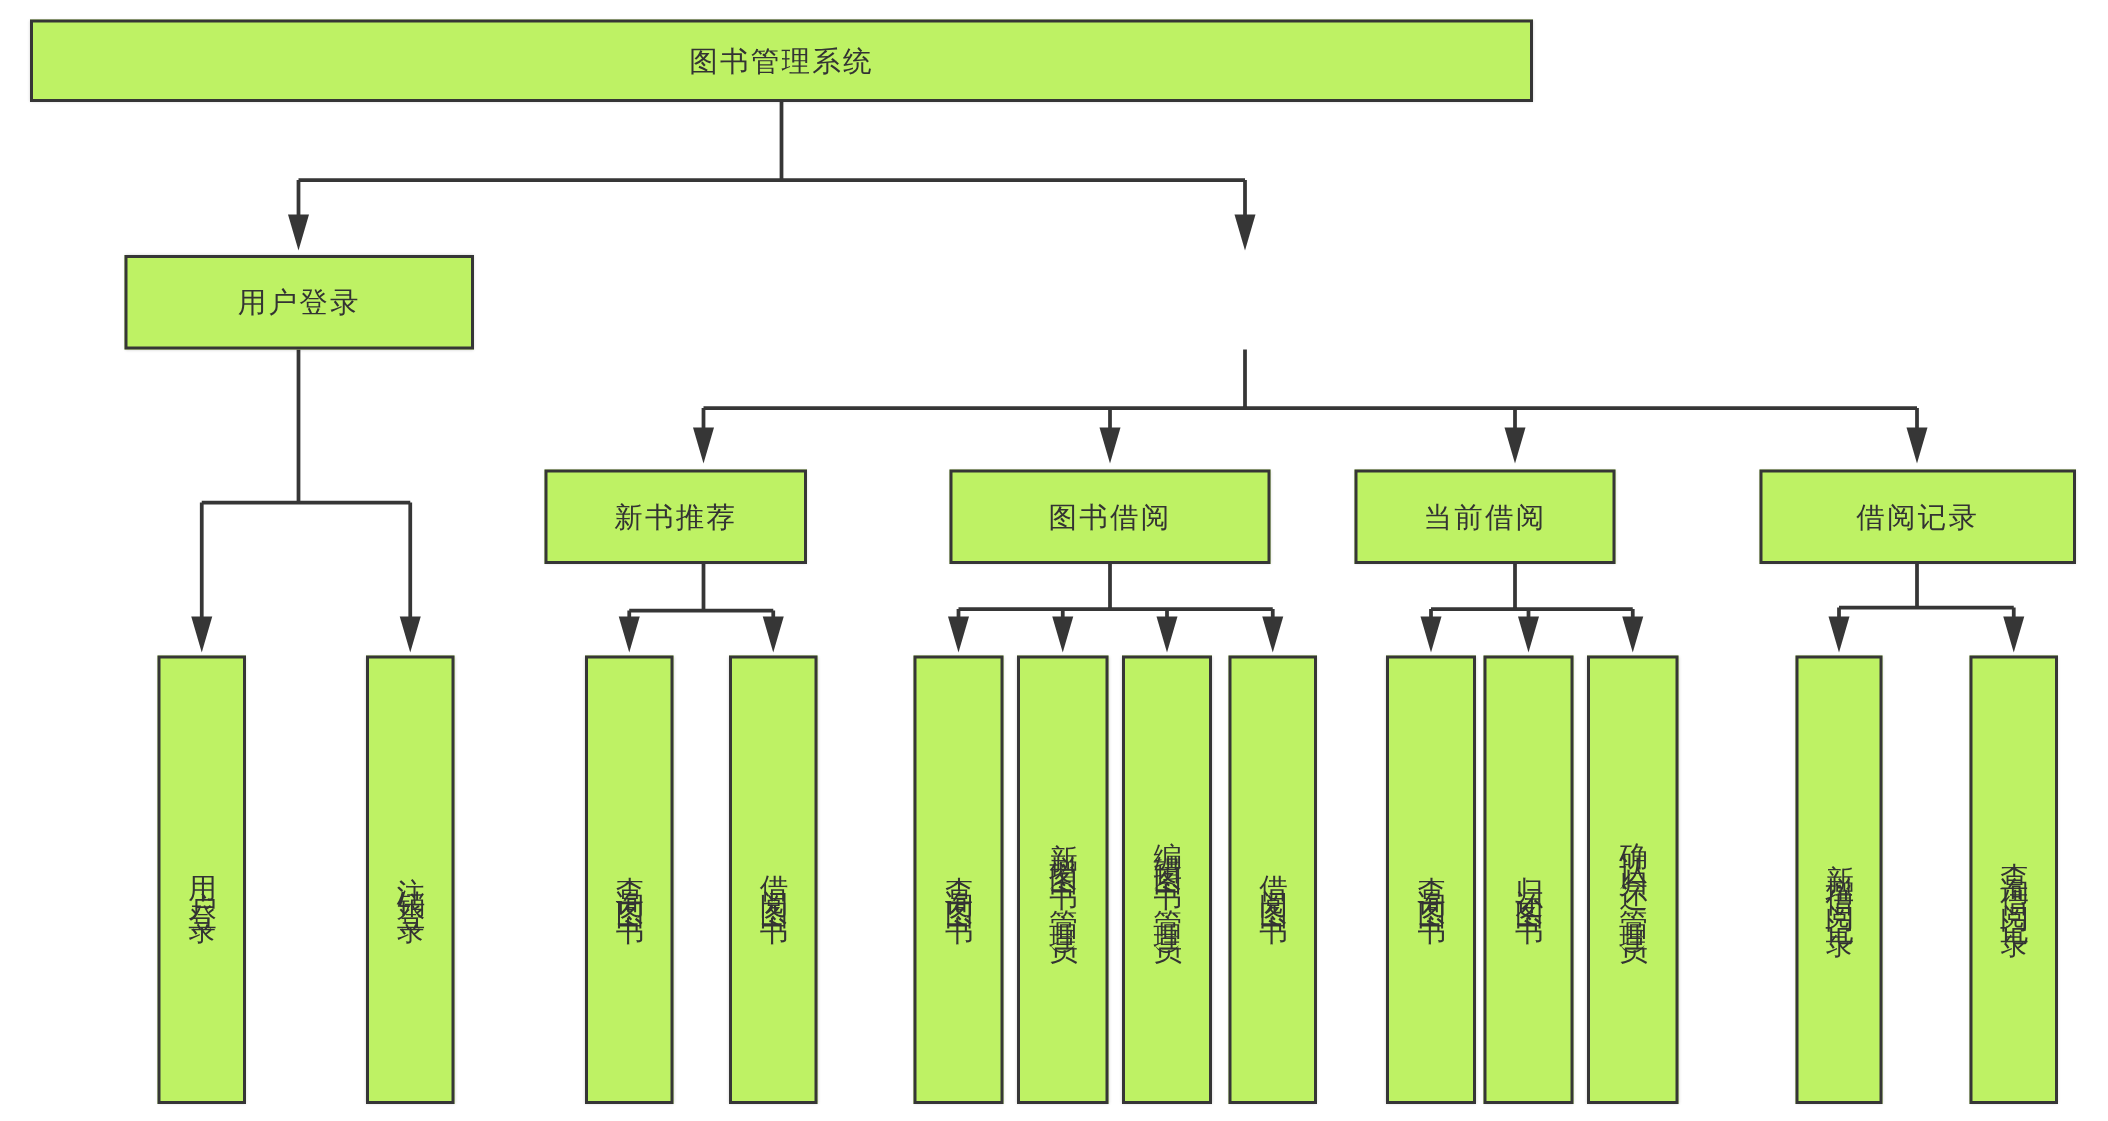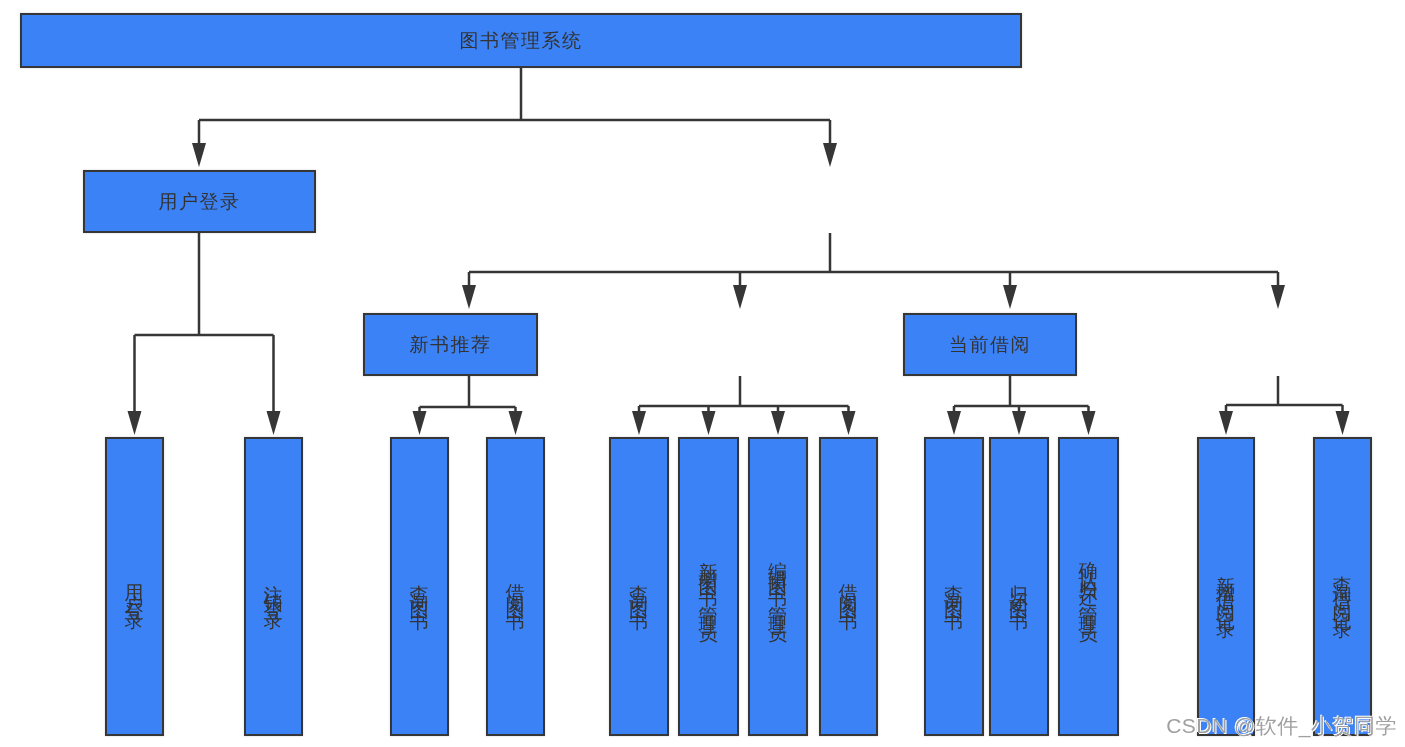--- a/index.html
+++ b/index.html
@@ -13,21 +13,21 @@
   }
   #edge-layer {
     position: absolute;
     left: 0; top: 0;
     width: 1405px; height: 747px;
     pointer-events: none;
   }
   .nbox {
     position: absolute;
     box-sizing: border-box;
-    background: #3b82f6;
+    background: #bef264;
     border: 2px solid #363636;
     display: flex;
     align-items: center;
     justify-content: center;
     color: #333333;
     box-shadow: 0 0 2px rgba(0,0,0,0.18);
   }
   .nbox.h span {
     font-size: 19px;
     letter-spacing: 1.5px;
@@ -111,22 +111,28 @@
     <span>图书管理系统</span>
   </div>
 
   <div class="nbox h" style="left:83px;top:170px;width:233px;height:63px">
     <span>用户登录</span>
   </div>
 
   <div class="nbox h" style="left:363px;top:313px;width:175px;height:63px">
     <span>新书推荐</span>
   </div>
+  <div class="nbox h" style="left:633px;top:313px;width:214px;height:63px">
+    <span>图书借阅</span>
+  </div>
   <div class="nbox h" style="left:903px;top:313px;width:174px;height:63px">
     <span>当前借阅</span>
+  </div>
+  <div class="nbox h" style="left:1173px;top:313px;width:211px;height:63px">
+    <span>借阅记录</span>
   </div>
 
   <div class="nbox v" style="left:105px;top:437px;width:59px;height:299px">
     <span>用户登录</span>
   </div>
   <div class="nbox v" style="left:244px;top:437px;width:59px;height:299px">
     <span>注销登录</span>
   </div>
 
   <div class="nbox v" style="left:390px;top:437px;width:59px;height:299px">
@@ -159,15 +165,14 @@
     <span>确认归还（管理员）</span>
   </div>
 
   <div class="nbox v" style="left:1197px;top:437px;width:58px;height:299px">
     <span>新增借阅记录</span>
   </div>
   <div class="nbox v" style="left:1313px;top:437px;width:59px;height:299px">
     <span>查询借阅记录</span>
   </div>
 
-  <div id="watermark">CSDN @软件_小贺同学</div>
 
 </div>
 
 </body></html>

